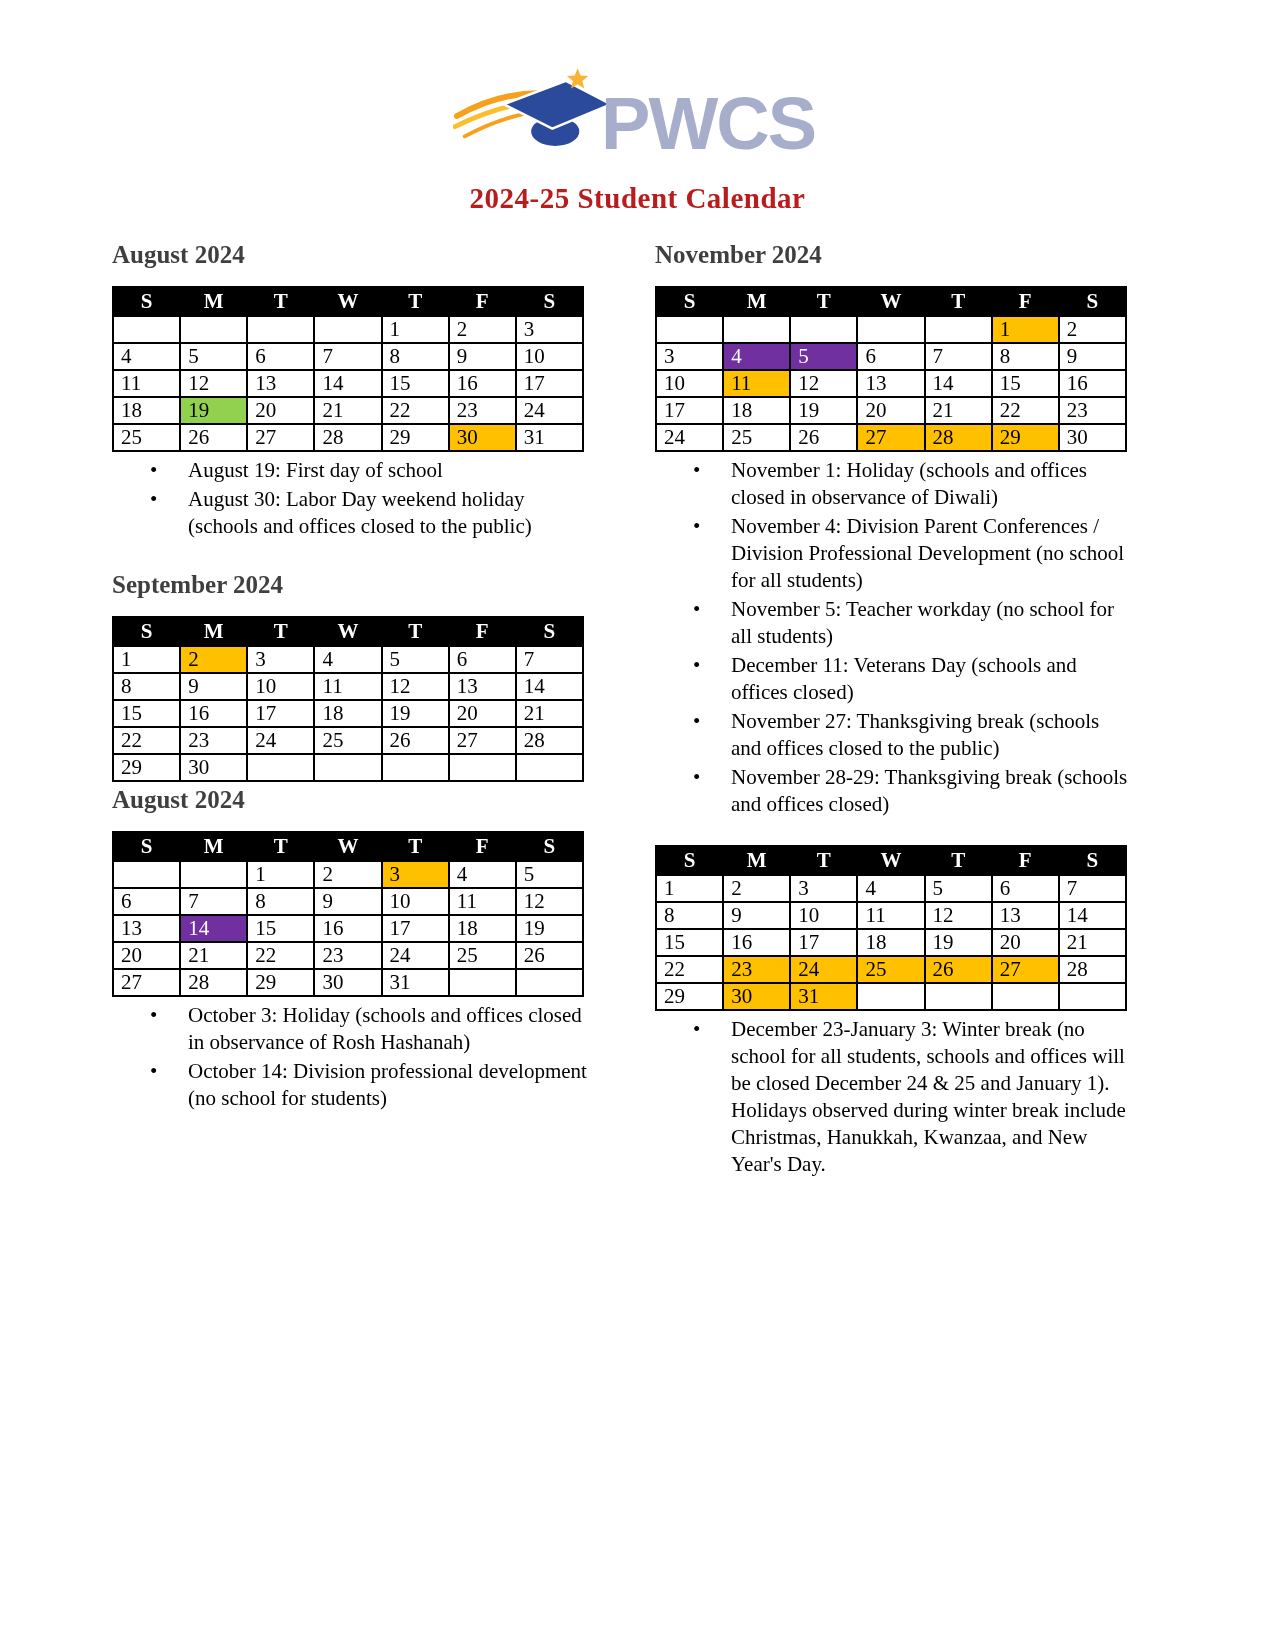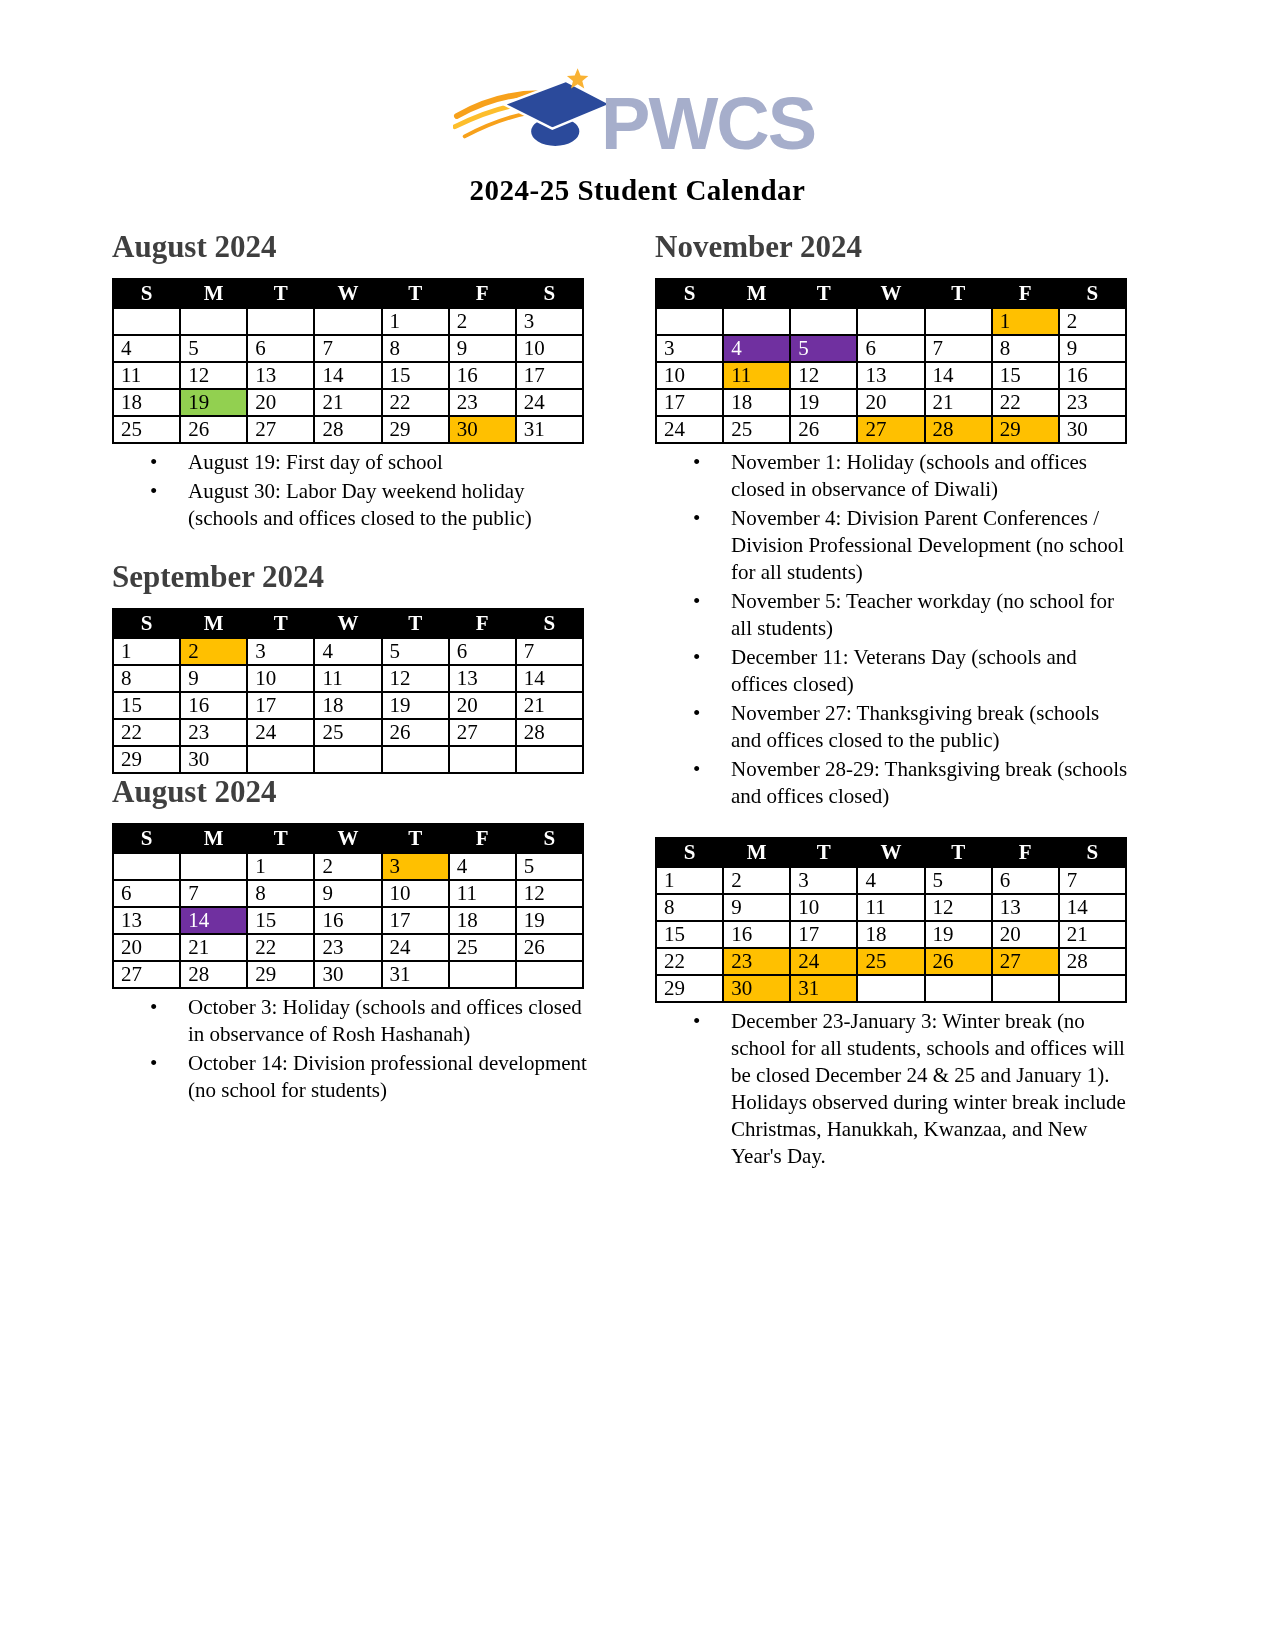--- a/index.html
+++ b/index.html
@@ -6,34 +6,34 @@
   body{
     width:1275px;height:1650px;
     font-family:"Liberation Serif",serif;
     color:#000;
     position:relative;
     overflow:hidden;
   }
   .header{text-align:center;}
   .logo-svg{display:block;margin:66px auto 0 auto;}
   .page-title{
-    font-size:29px;font-weight:bold;color:#000000;
-    margin-top:12px;letter-spacing:0.5px;
+    font-size:29px;font-weight:bold;color:#b91c1c;
+    margin-top:20px;letter-spacing:0.5px;
   }
   .columns{
     display:flex;
     padding-left:112px;
     margin-top:22px;
   }
   .col{width:472px;}
   .col-left{margin-right:71px;}
   .month{margin:0;}
   .month-title{
     font-family:"Liberation Serif",serif;
-    font-size:31px;font-weight:bold;color:#3f3f3f;
+    font-size:25px;font-weight:bold;color:#3f3f3f;
     margin:0 0 13px 0;line-height:36px;
   }
   table.cal{
     border-collapse:collapse;table-layout:fixed;
     width:472px;
   }
   table.cal th{
     background:#000;color:#fff;
     font-size:21px;font-weight:bold;
     height:27px;text-align:center;

